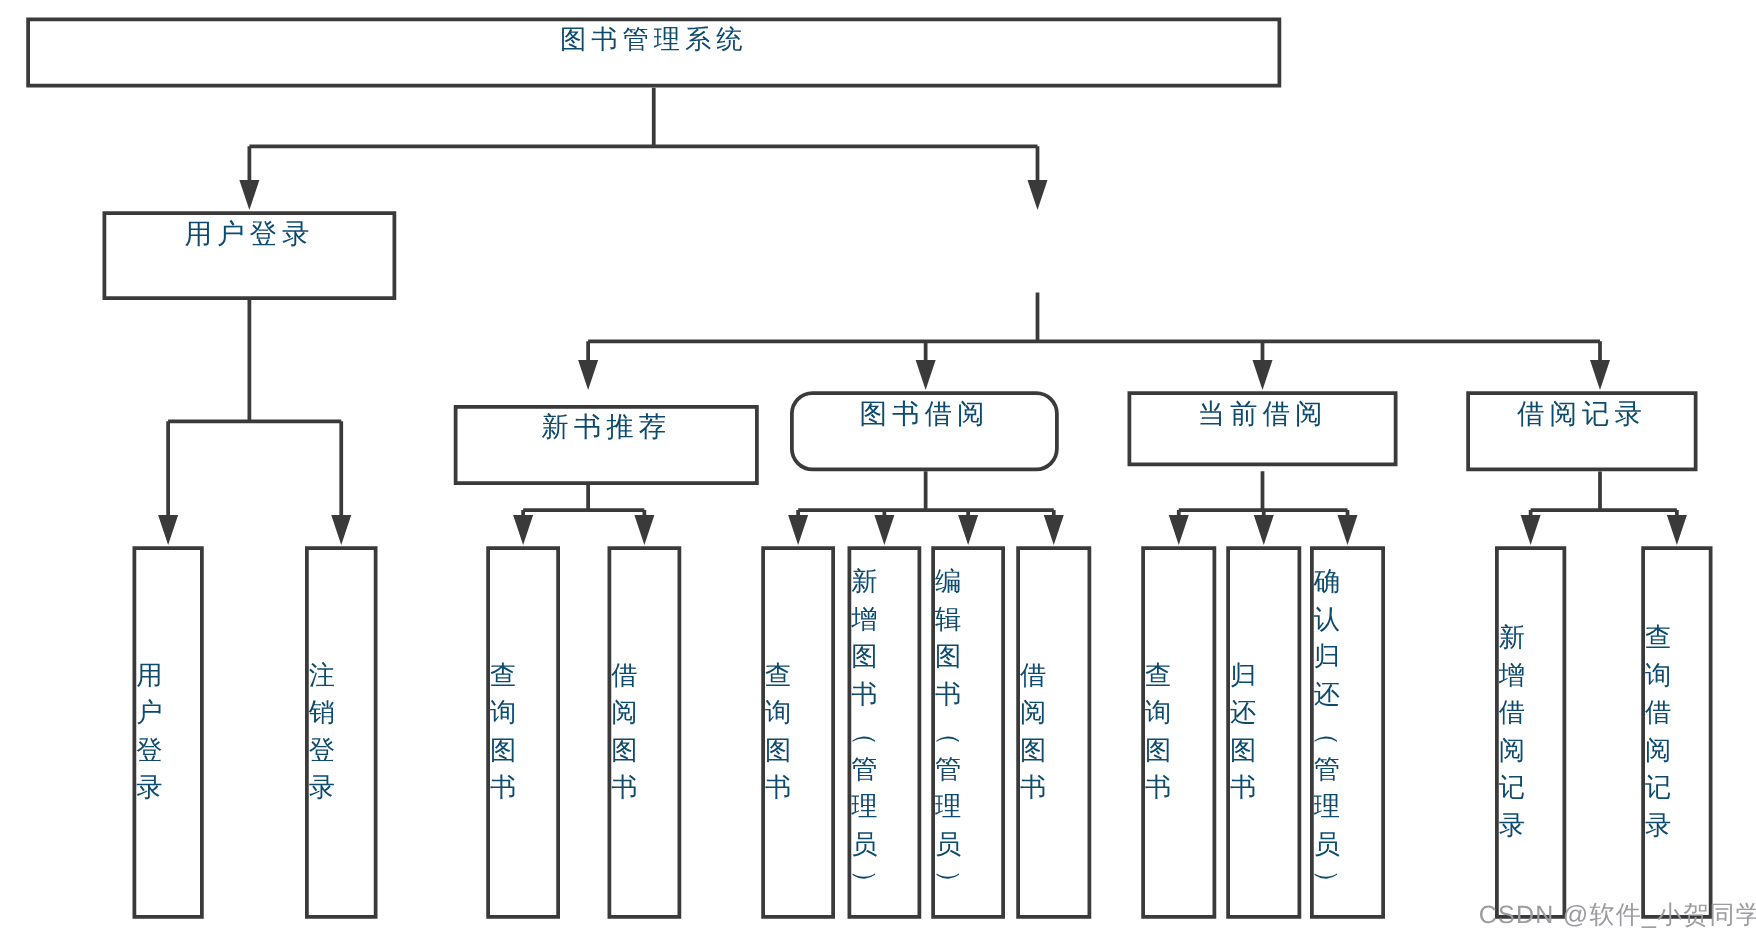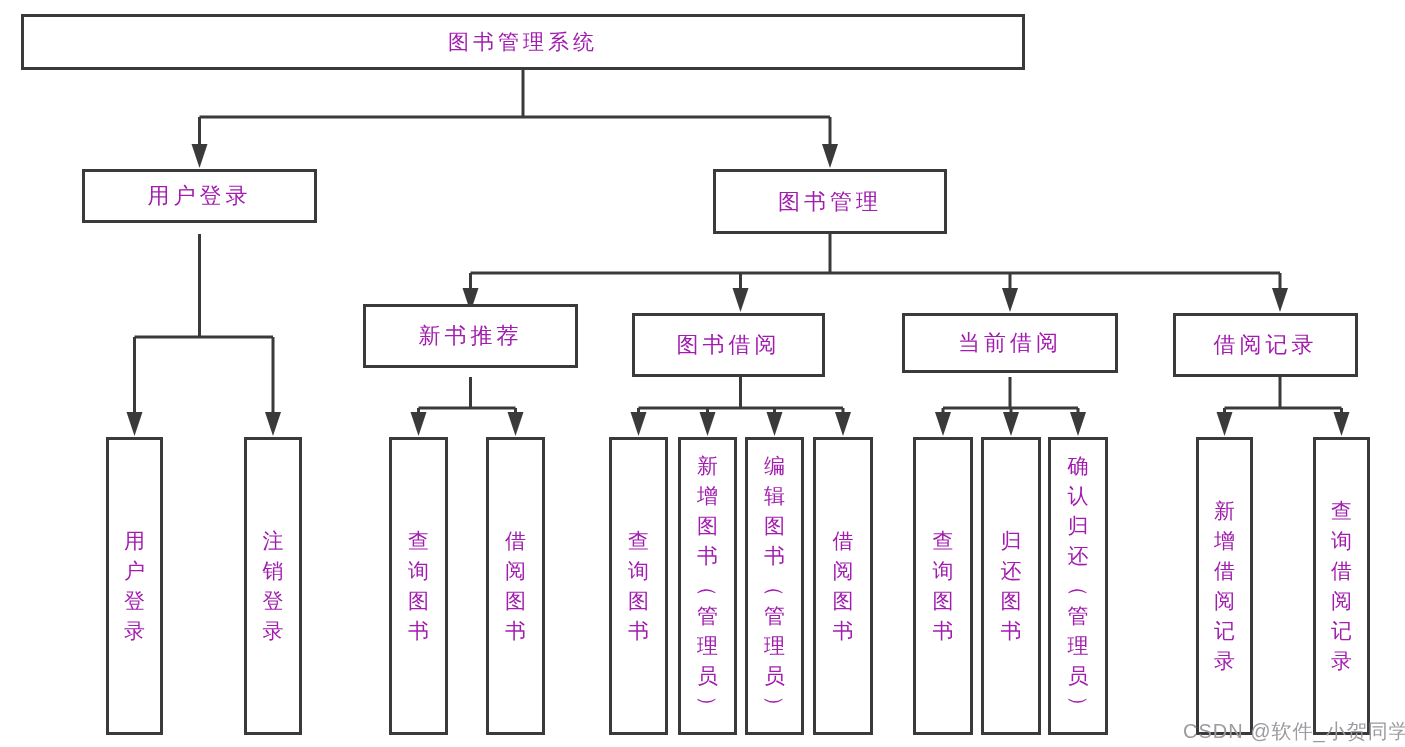--- a/index.html
+++ b/index.html
@@ -12,23 +12,23 @@
   }
   svg.wires { position:absolute; left:0; top:0; z-index:1; }
   .ln { stroke:#3a3a3a; stroke-width:3; fill:none; }
   .tri { fill:#3a3a3a; stroke:none; }
   .box {
     position:absolute;
     box-sizing:border-box;
     border:3px solid #3a3a3a;
     background:#ffffff;
     display:flex;
-    align-items:center;
+    align-items:flex-start;
     justify-content:center;
-    color:#a21caf;
+    color:#0c4a6e;
     z-index:2;
   }
   .hlabel { font-size:22px; letter-spacing:4px; white-space:nowrap; }
   .root .hlabel { font-size:21px; }
   .vbox { flex-direction:column; padding:4px 0; }
   .vchar { display:block; height:30px; line-height:30px; font-size:21px; text-align:center; }
   .vchar.rot { transform:rotate(90deg); }
   .watermark {
     position:absolute;
     left:1183px; top:718px;
@@ -103,31 +103,28 @@
     <path class="ln" d="M1224.5 408 V416"></path>
     <path class="ln" d="M1341.5 408 V416"></path>
     <path class="tri" d="M1216.5 412 H1232.5 L1224.5 436 Z"></path>
     <path class="tri" d="M1333.5 412 H1349.5 L1341.5 436 Z"></path>
   </svg>
 
   <div class="box root" style="left:21px; top:14px; width:1004px; height:56px;">
     <span class="hlabel">图书管理系统</span>
   </div>
 
-  <div class="box" style="left:82px; top:169px; width:235px; height:54px;">
+  <div class="box" style="left:82px; top:169px; width:235px; height:71px;">
     <span class="hlabel">用户登录</span>
   </div>
-  <div class="box" style="left:713px; top:169px; width:234px; height:65px;">
-    <span class="hlabel">图书管理</span>
-  </div>
-
-  <div class="box" style="left:363px; top:304px; width:215px; height:64px;">
+
+  <div class="box" style="left:363px; top:324px; width:244px; height:64px;">
     <span class="hlabel">新书推荐</span>
   </div>
-  <div class="box" style="left:632px; top:313px; width:193px; height:64px;">
+  <div class="box" style="left:632px; top:313px; width:215px; height:64px;border-radius:18px;">
     <span class="hlabel">图书借阅</span>
   </div>
   <div class="box" style="left:902px; top:313px; width:216px; height:60px;">
     <span class="hlabel">当前借阅</span>
   </div>
   <div class="box" style="left:1173px; top:313px; width:185px; height:64px;">
     <span class="hlabel">借阅记录</span>
   </div>
 
   <div class="box vbox" style="left:106px; top:437px; width:57px; height:298px;">

